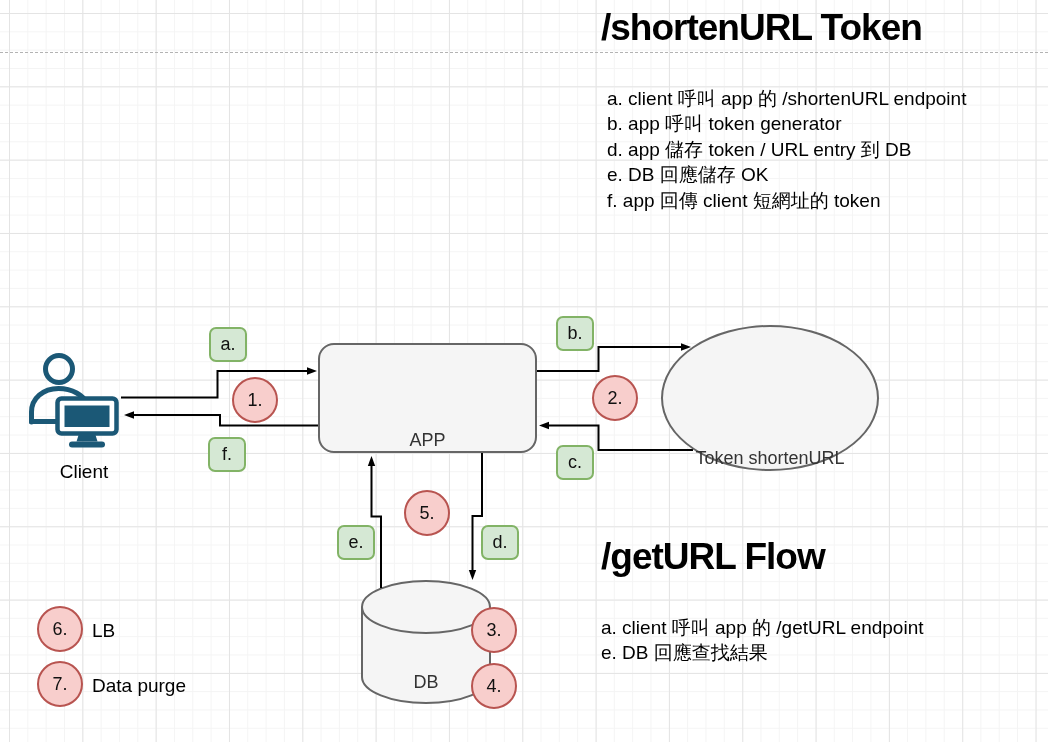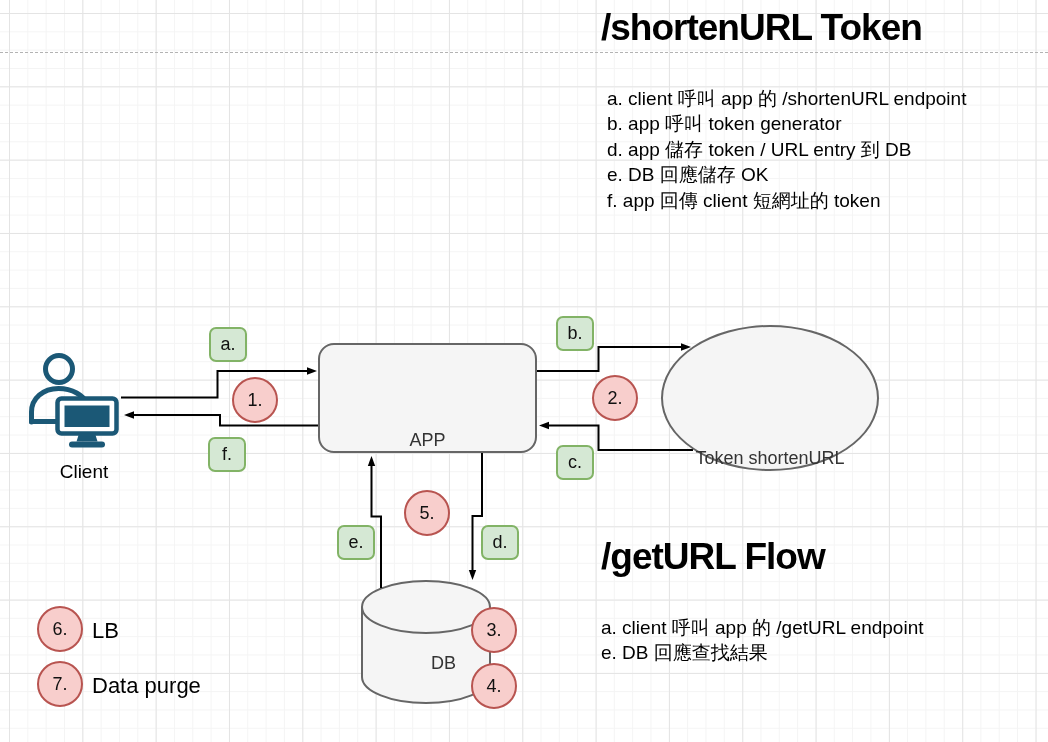--- a/index.html
+++ b/index.html
@@ -36,23 +36,23 @@
     display:flex;align-items:center;justify-content:center;
     font-size:18px;color:#111;
   }
   .pcircle{
     width:46px;height:46px;box-sizing:border-box;border-radius:50%;
     background:#f8cecc;border:2px solid #b85450;
     display:flex;align-items:center;justify-content:center;
     font-size:18px;color:#111;
   }
   .node-text{color:#333333;font-size:18px;}
-  .db-label{left:396px;top:653px;width:60px;text-align:right;}
+  .db-label{left:396px;top:672px;width:60px;text-align:center;}
   .client-label{left:48px;top:461px;width:72px;text-align:center;font-size:19px;color:#000;}
-  .legend-label{font-size:22px;color:#000;white-space:nowrap;line-height:24px;}
+  .legend-label{font-size:19px;color:#000;white-space:nowrap;line-height:24px;}
   svg{display:block;}
   .layer{left:0;top:0;}
 </style>
 </head>
 <body>
 
 <div class="stage">
 
   <div class="abs page-break"></div>
 

